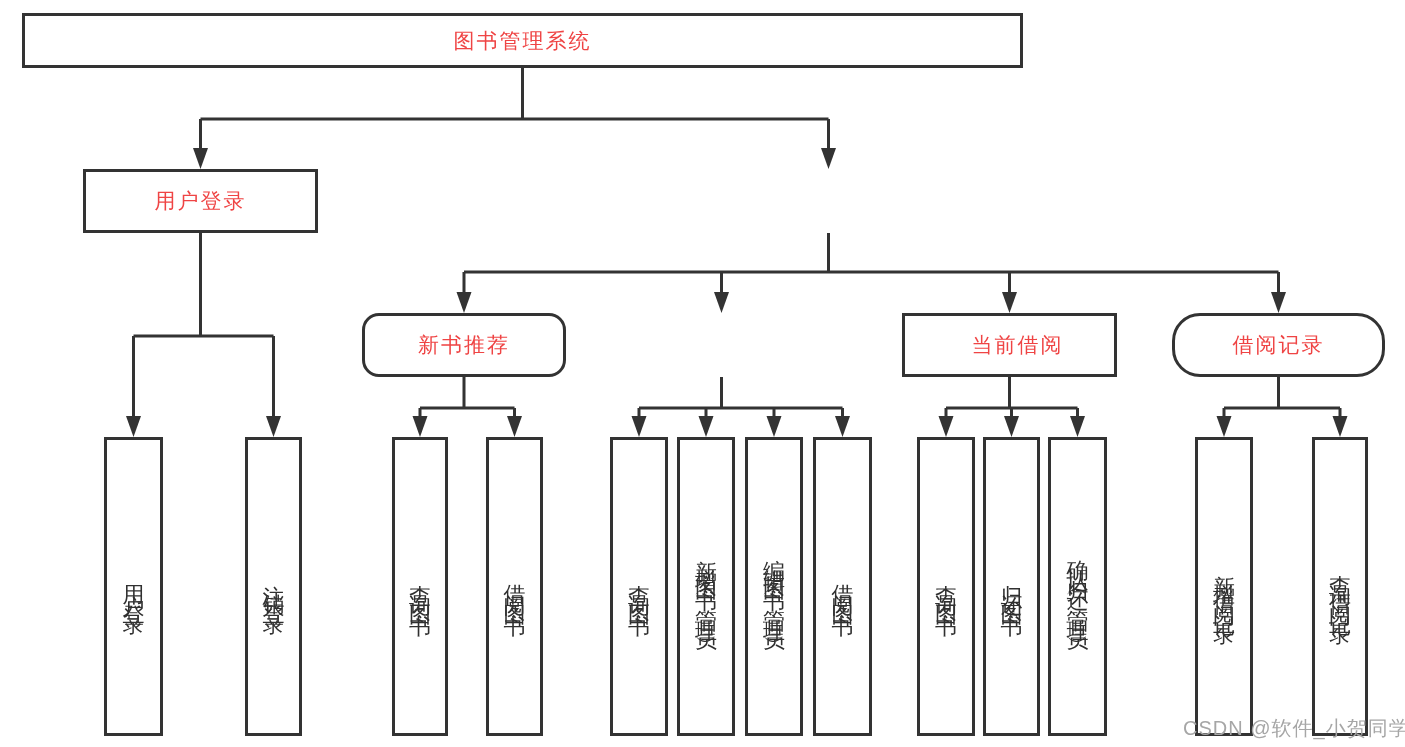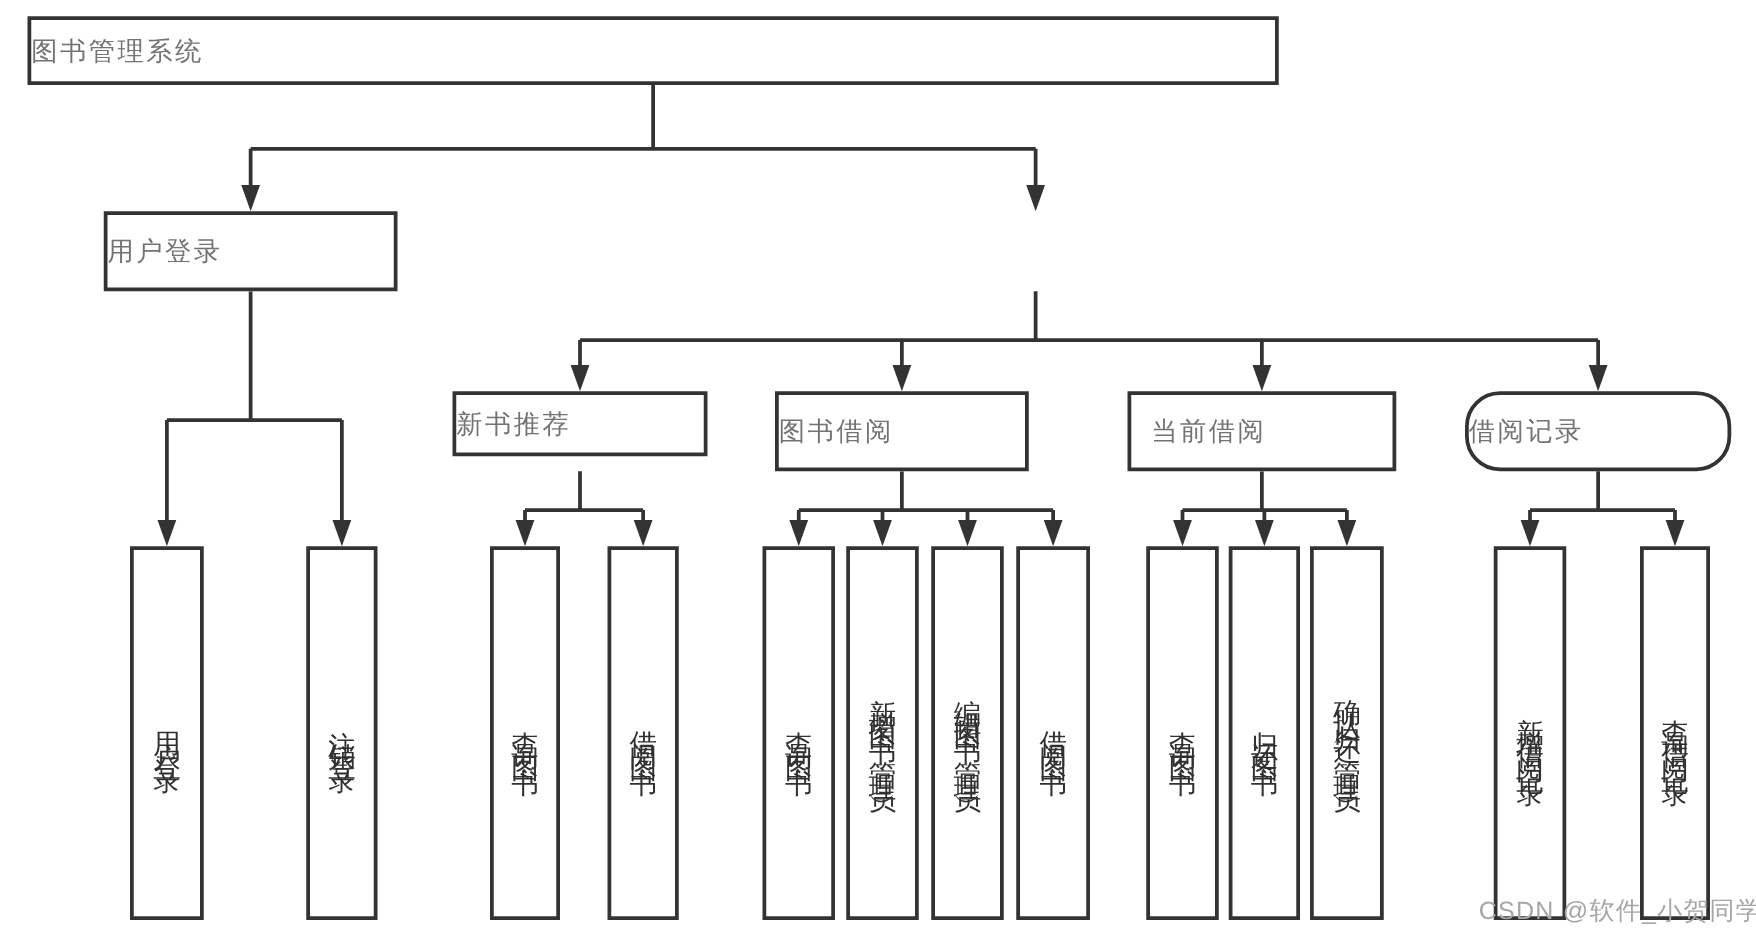--- a/index.html
+++ b/index.html
@@ -13,23 +13,24 @@
     overflow: hidden;
   }
   #wires { position: absolute; left: 0; top: 0; width: 1405px; height: 747px; }
   .hbox {
     position: absolute;
     box-sizing: border-box;
     border: 3px solid #333333;
     background: #ffffff;
     display: flex;
     align-items: center;
+    justify-content: center;
     font-size: 21px;
     letter-spacing: 2px;
-    color: #737373;
+    color: #ef4444;
     z-index: 2;
   }
   .vbox {
     position: absolute;
     box-sizing: border-box;
     border: 3px solid #333333;
     background: #ffffff;
     display: flex;
     align-items: center;
     justify-content: center;
@@ -104,25 +105,22 @@
   </svg>
 
   <div class="hbox" style="left:22px; top:13px; width:1001px; height:55px;">
     <span>图书管理系统</span>
   </div>
 
   <div class="hbox" style="left:83px; top:169px; width:235px; height:64px;">
     <span>用户登录</span>
   </div>
 
-  <div class="hbox" style="left:362px; top:313px; width:204px; height:52px;">
+  <div class="hbox" style="left:362px; top:313px; width:204px; height:64px;border-radius:17px;">
     <span>新书推荐</span>
-  </div>
-  <div class="hbox" style="left:620px; top:313px; width:203px; height:64px;">
-    <span>图书借阅</span>
   </div>
   <div class="hbox" style="left:902px; top:313px; width:215px; height:64px;padding-left:16px;">
     <span>当前借阅</span>
   </div>
   <div class="hbox" style="left:1172px; top:313px; width:213px; height:64px;border-radius:28px;">
     <span>借阅记录</span>
   </div>
 
   <div class="vbox" style="left:104px; top:437px; width:59px; height:299px;">
     <span class="vtext">用户登录</span>

